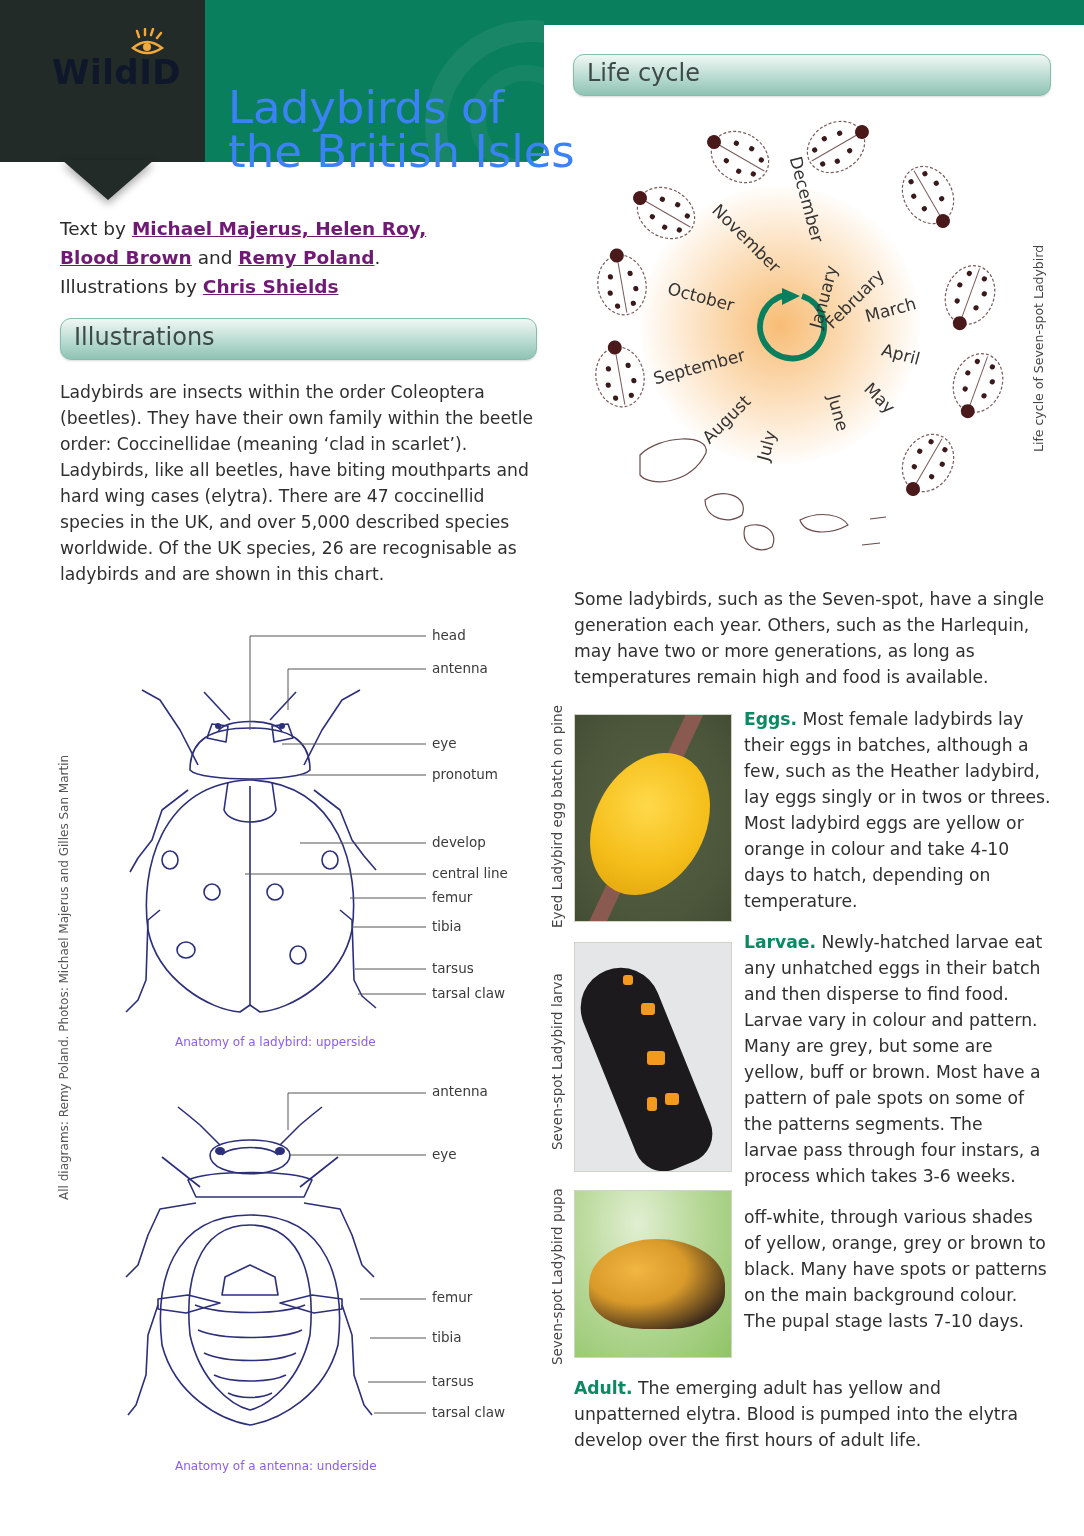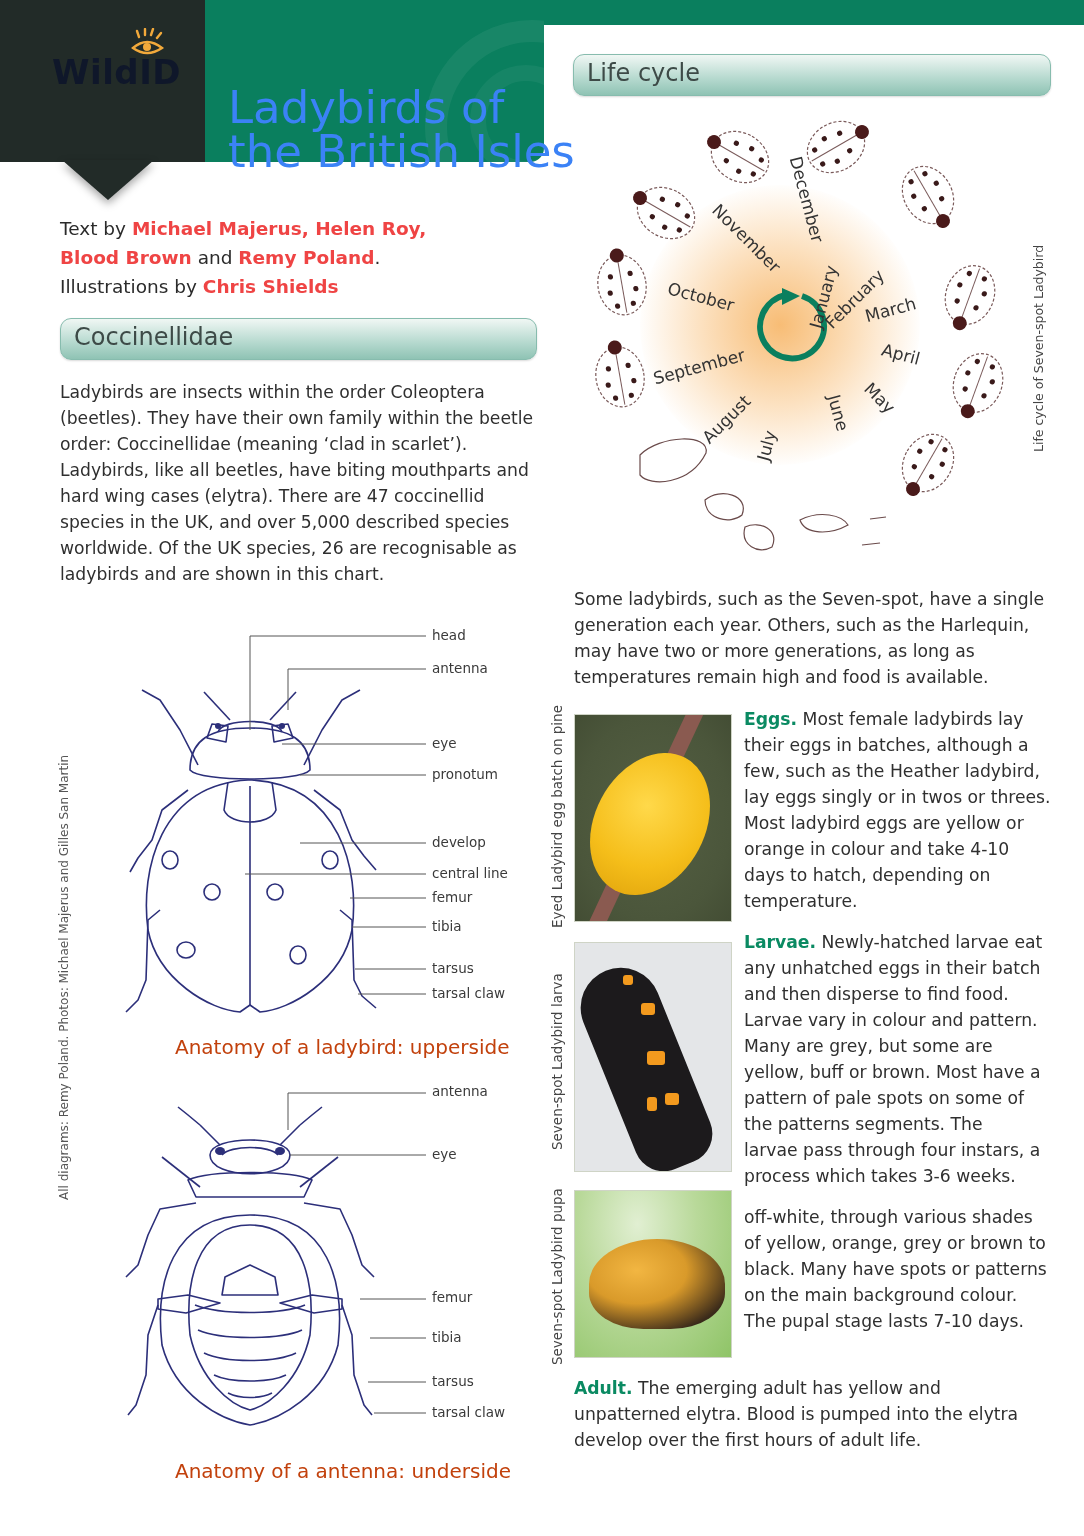--- a/index.html
+++ b/index.html
@@ -30,27 +30,27 @@
     font-family: "DejaVu Sans", sans-serif; margin-top: 34px; }
 
   
   .sec-hdr { height: 40px; border-radius: 11px; border: 1px solid #87bcae;
     background: linear-gradient(to bottom, #f0f7f4 0%, #b9dbd1 55%, #8fc3b4 100%);
     box-shadow: 0 1px 2px rgba(0,0,0,0.15); }
   .sec-hdr span { position: absolute; left: 13px; top: 4px; font-size: 24px; color: #3d4a47; }
 
   
   .credits { left: 60px; top: 214px; font-size: 18.5px; line-height: 29px; color: #2b2b2b; }
-  .credits b { color: #ef4444; }
+  .credits b { color: #701a75; text-decoration: underline; }
   .body-text { font-size: 17.2px; line-height: 26px; color: #2f2f2f; }
   .lead { color: #0a8a62; font-weight: bold; }
 
   
   .diag-label { font-size: 13.5px; color: #3a3a3a; }
-  .caption { font-size: 20px; color: #c2410c; }
+  .caption { font-size: 12px; color: #8b5cf6; }
   .vert-credit { left: 57px; top: 1200px; transform-origin: left top; transform: rotate(-90deg);
     font-size: 12px; color: #555; white-space: nowrap; }
   .vert-cap { transform-origin: left top; transform: rotate(-90deg); font-size: 13.5px; color: #444; white-space: nowrap; }
 
   
   .photo { border: 1px solid #cfd4c6; }
   .photo-eggs { left: 574px; top: 714px; width: 156px; height: 206px;
     background: radial-gradient(ellipse at 50% 50%, #556043 0%, #4b563b 70%, #434d34 100%); overflow: hidden; }
   .photo-larva { left: 574px; top: 942px; width: 156px; height: 228px; background: #e4e6e8; overflow: hidden; }
   .photo-pupa { left: 574px; top: 1190px; width: 156px; height: 166px;
@@ -86,21 +86,21 @@
   <div>the British Isles</div>
 </div>
 
 <div class="abs credits">
   <div><span>Text by </span><b>Michael Majerus, Helen Roy,</b></div>
   <div><b>Blood Brown</b><span> and </span><b>Remy Poland</b><span>.</span></div>
   <div><span>Illustrations by </span><b>Chris Shields</b></div>
 </div>
 
 <div class="abs sec-hdr" style="left:60px;top:318px;width:475px;">
-  <span>Coccinellidae</span>
+  <span>Illustrations</span>
 </div>
 
 <div class="abs body-text" style="left:60px;top:379px;width:490px;">
   <div>Ladybirds are insects within the order Coleoptera</div>
   <div>(beetles). They have their own family within the beetle</div>
   <div>order: Coccinellidae (meaning ‘clad in scarlet’).</div>
   <div>Ladybirds, like all beetles, have biting mouthparts and</div>
   <div>hard wing cases (elytra). There are 47 coccinellid</div>
   <div>species in the UK, and over 5,000 described species</div>
   <div>worldwide. Of the UK species, 26 are recognisable as</div>

